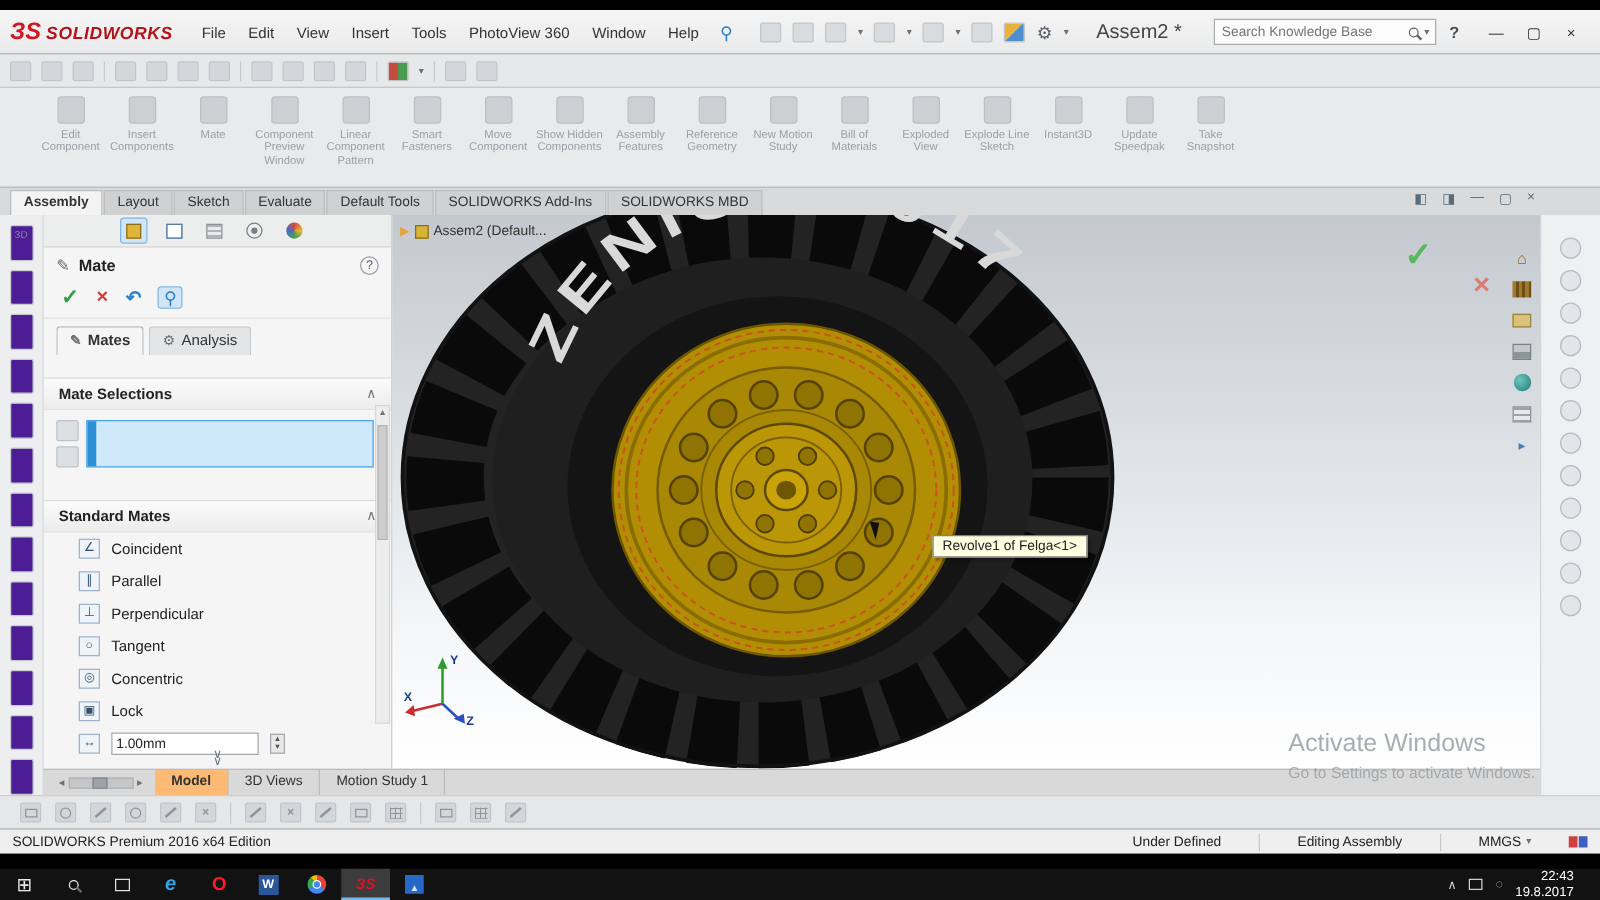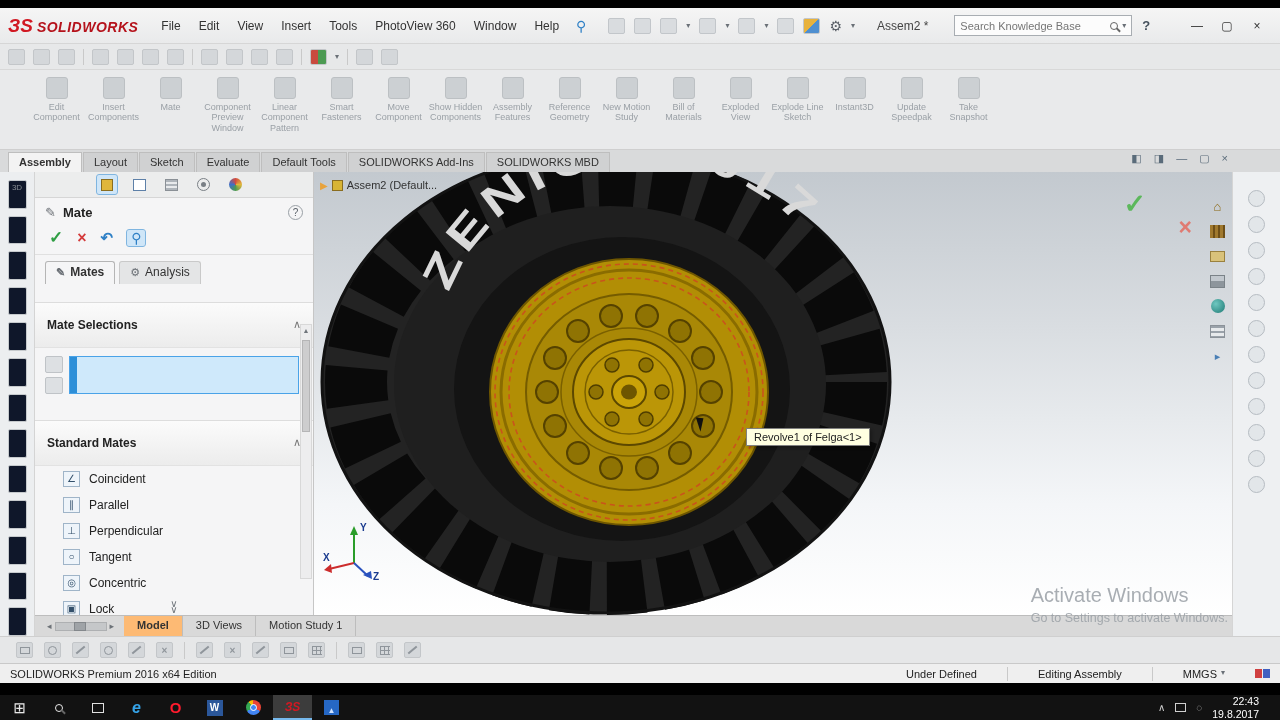--- a/index.html
+++ b/index.html
@@ -16,21 +16,21 @@
   .logo { display:flex; align-items:baseline; gap:4px; margin-right:14px; }
   .logo-mark { color:#d11822; font-size:19px; font-weight:bold; font-style:italic; }
   .logo-text { color:#b5121b; font-size:14px; font-weight:bold; font-style:italic; letter-spacing:.5px; }
   .menu-item { font-size:12px; color:#333; padding:5px 9px; cursor:default; }
   .pin-glyph { color:#2f80c6; font-size:14px; padding:0 8px; }
   .tb-icons { display:flex; align-items:center; gap:9px; margin-left:14px; }
   .tb-ic { width:17px; height:16px; background:#d9dcdf; border:1px solid #c2c6ca; border-radius:2px; position:relative; }
   .tb-ic.colored { background:linear-gradient(135deg,#e8b23c 50%,#4f8fd0 50%); }
   .tb-ic.gear { background:none; border:none; color:#5a6068; font-size:14px; width:auto; height:auto; line-height:1; }
   .caret { font-size:8px; color:#6a7077; }
-  .doc-title { font-size:12px; color:#444; margin-left:22px; white-space:nowrap; }
+  .doc-title { font-size:16px; color:#444; margin-left:22px; white-space:nowrap; }
   .search-box { display:flex; align-items:center; width:178px; height:21px; background:#fcfcfc;
     border:1px solid #a8adb2; margin-left:26px; padding:0 5px; gap:4px; }
   .search-box input { border:none; outline:none; background:transparent; flex:1; font-size:11px; color:#555;
     font-family:"Liberation Sans", sans-serif; }
   .mag { width:8px; height:8px; border:1.5px solid #666; border-radius:50%; position:relative; flex:none; }
   .mag::after { content:""; position:absolute; width:5px; height:1.5px; background:#666;
     transform:rotate(45deg); right:-4px; bottom:-2px; }
   .help-q { font-size:13px; color:#44505c; font-weight:bold; padding:0 10px; }
   .win-btns { display:flex; margin-left:auto; }
   .win-btn { width:30px; text-align:center; font-size:12px; color:#333; padding:4px 0; }
@@ -53,21 +53,21 @@
   .cm-tab { font-size:11px; color:#333; padding:3px 10px 4px; background:#d0d1d2;
     border:1px solid #bebebe; border-bottom:none; margin-right:1px; white-space:nowrap; }
   .cm-tab.active { background:#f3f3f3; font-weight:bold; }
   .vp-winctl { position:absolute; right:52px; top:2px; display:flex; gap:12px; color:#5a6b7a; font-size:11px; }
   .vp-winctl span { cursor:default; }
 
   
   .main { display:flex; height:464px; background:#eceef0; }
   .left-strip { width:35px; background:#eceef0; border-right:1px solid #d4d4d4;
     display:flex; flex-direction:column; align-items:center; padding-top:8px; gap:7px; }
-  .ls-ic { width:19px; height:32px; background:#0f172a; border:1px solid #c6cacd; border-radius:2px;
+  .ls-ic { width:19px; height:32px; background:#4c1d95; border:1px solid #c6cacd; border-radius:2px;
     font-size:8px; color:#878d93; text-align:center; line-height:14px; }
 
   .center-col { flex:1; display:flex; flex-direction:column; min-width:0; }
   .work-row { flex:1; display:flex; min-height:0; }
 
   
   .panel { width:279px; background:#f5f5f6; border-right:1px solid #c6c6c6; position:relative;
     font-size:12px; overflow:hidden; }
   .pm-tabs { height:26px; display:flex; align-items:center; gap:12px; padding-left:62px;
     background:#eceded; border-bottom:1px solid #d6d6d6; }
@@ -94,21 +94,21 @@
   .act-undo { color:#2f80c6; font-size:15px; font-weight:bold; }
   .act-pin { color:#2f80c6; font-size:14px; background:#cfe6f8; outline:1px solid #7fb5e0;
     padding:0 4px; border-radius:2px; }
   .pm-subtabs { display:flex; gap:4px; padding:6px 10px 0; }
   .pm-subtab { display:flex; align-items:center; gap:5px; font-size:12px; color:#333;
     padding:3px 10px 5px; border:1px solid #c9c9c9; border-bottom:none; background:#e4e5e6;
     border-radius:3px 3px 0 0; }
   .pm-subtab.active { background:#f5f5f6; font-weight:bold; border-color:#b5b5b5; }
   .st-ic { color:#6b7076; font-size:11px; }
   .section-hd { display:flex; align-items:flex-start; justify-content:space-between;
-    margin-top:18px; padding:15px 12px; font-weight:bold; color:#222;
+    margin-top:18px; padding:5px 12px; font-weight:bold; color:#222;
     background:linear-gradient(#fbfbfb,#ececec); border-top:1px solid #ddd; border-bottom:1px solid #e2e2e2; }
   .section-hd .chev { color:#777; font-size:11px; font-weight:normal; }
   .sel-row { display:flex; gap:6px; padding:8px 14px 8px 10px; }
   .sel-ics { display:flex; flex-direction:column; gap:4px; }
   .sel-ic { width:18px; height:17px; background:#dde0e3; border:1px solid #bfc3c7; border-radius:2px;
     font-size:9px; color:#6b7076; text-align:center; line-height:15px; }
   .sel-box { flex:1; height:38px; border:1px solid #4aa3e8; background:#cfe9fb; position:relative; }
   .sel-box .caretbar { position:absolute; left:0; top:0; bottom:0; width:7px; background:#2d8fd8; }
   .mate-item { display:flex; align-items:center; gap:9px; padding:5px 0 5px 28px; color:#222; }
   .mi-ic { width:17px; height:16px; border:1px solid #9fb4c8; background:#eef4fa; font-size:10px;

